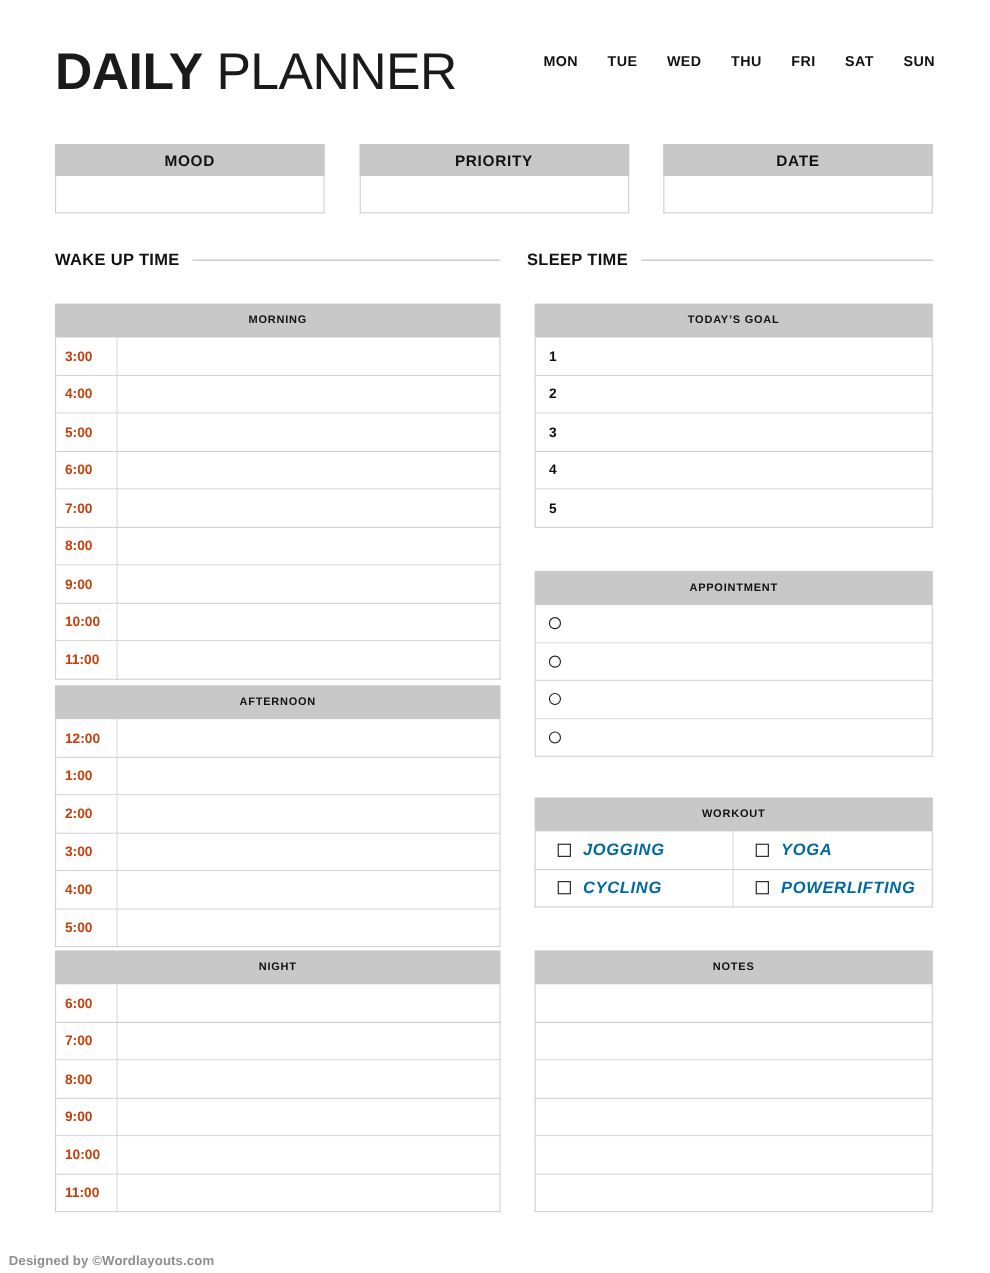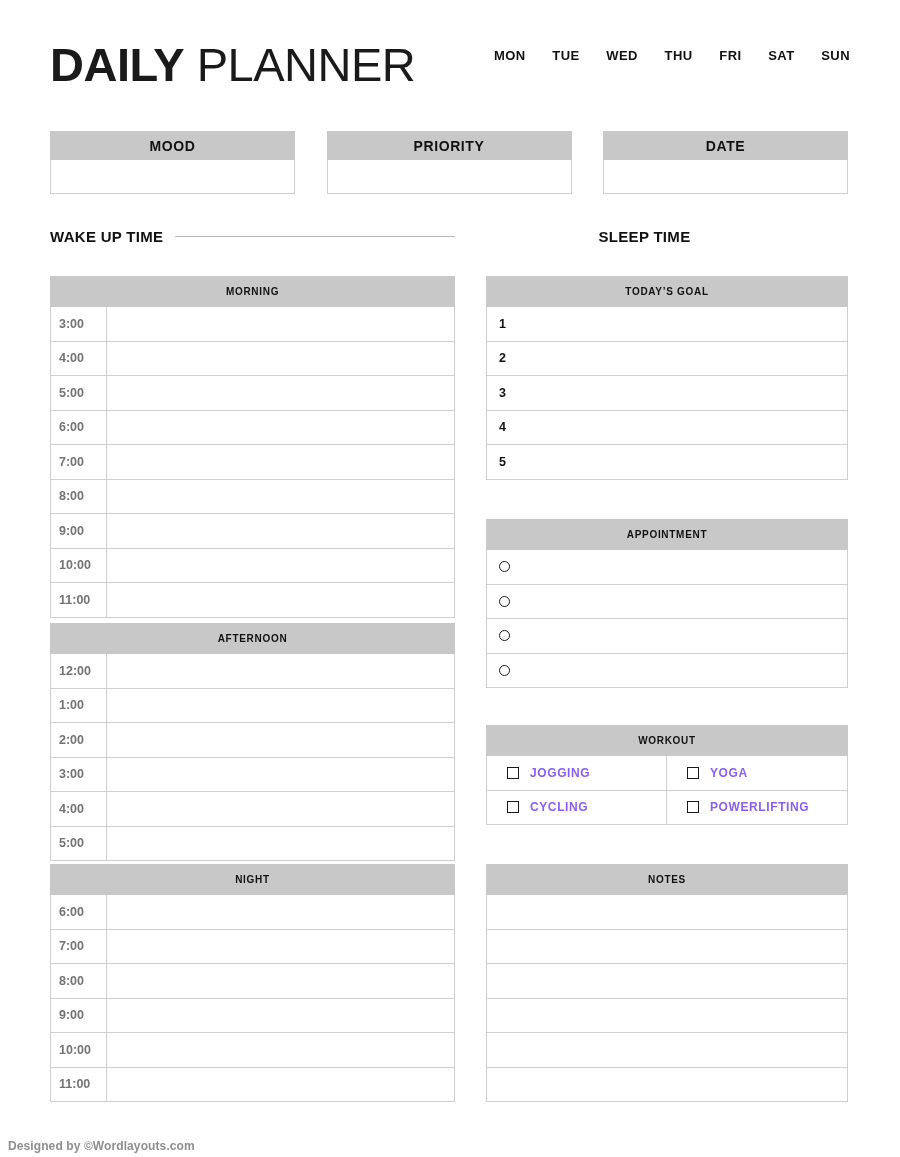--- a/index.html
+++ b/index.html
@@ -105,21 +105,21 @@
     height: 22px;
   }
   .timelabel {
     position: absolute;
     top: 0;
     display: flex;
     align-items: center;
     gap: 12px;
   }
   .timelabel.left  { left: 0;   width: 405px; }
-  .timelabel.right { left: 410px; width: 369px; flex-direction: column; }
+  .timelabel.right { left: 429px; width: 369px; }
   .timelabel .tl-text {
     font-size: 15px;
     font-weight: 700;
     letter-spacing: 0.3px;
     white-space: nowrap;
     color: #111111;
   }
   .timelabel .tl-rule {
     flex: 1 1 auto;
     height: 1px;
@@ -154,21 +154,21 @@
     width: 57px;
     flex: 0 0 57px;
     border: 1px solid #cfcfcf;
     border-top: none;
     box-sizing: border-box;
     display: flex;
     align-items: center;
     padding-left: 8px;
     font-size: 12.5px;
     font-weight: 700;
-    color: #737373;
+    color: #c2410c;
     background: #ffffff;
   }
   .sched-entry {
     flex: 1 1 auto;
     border: 1px solid #cfcfcf;
     border-top: none;
     border-left: none;
     box-sizing: border-box;
     background: #ffffff;
   }
@@ -230,24 +230,25 @@
   }
   .square-icon {
     width: 12px;
     height: 12px;
     border: 1.6px solid #1a1a1a;
     box-sizing: border-box;
     display: inline-block;
     flex: 0 0 12px;
   }
   .workout-label {
-    font-size: 12px;
+    font-size: 15px;
     font-weight: 700;
     letter-spacing: 0.6px;
-    color: #8b5cf6;
+    color: #0369a1;
+    font-style: italic;
   }
 
   
   .notes-row {
     height: 34.5px;
     border: 1px solid #cfcfcf;
     border-top: none;
     box-sizing: border-box;
     background: #ffffff;
   }

